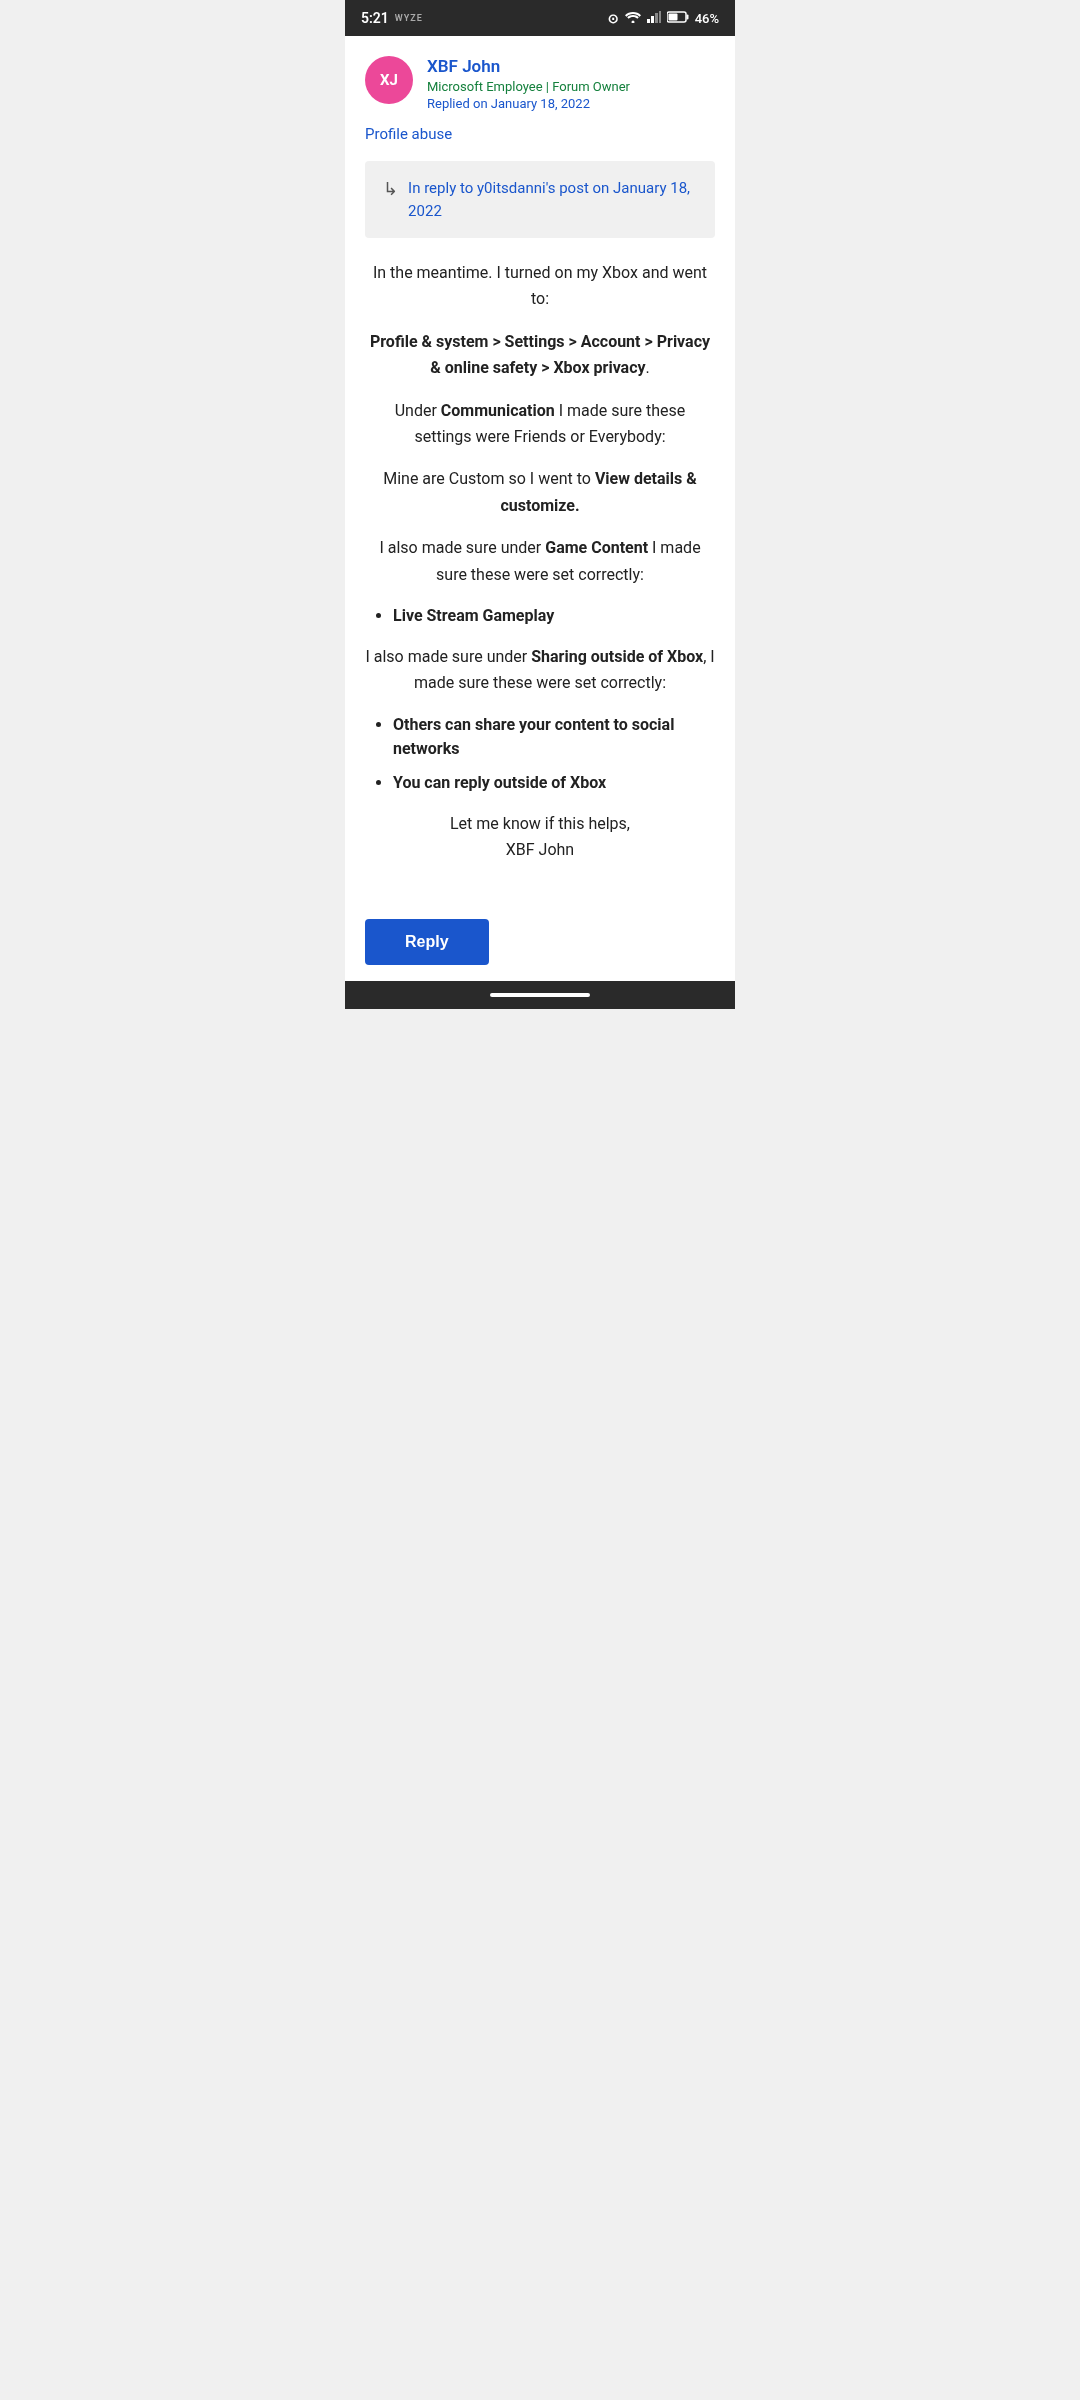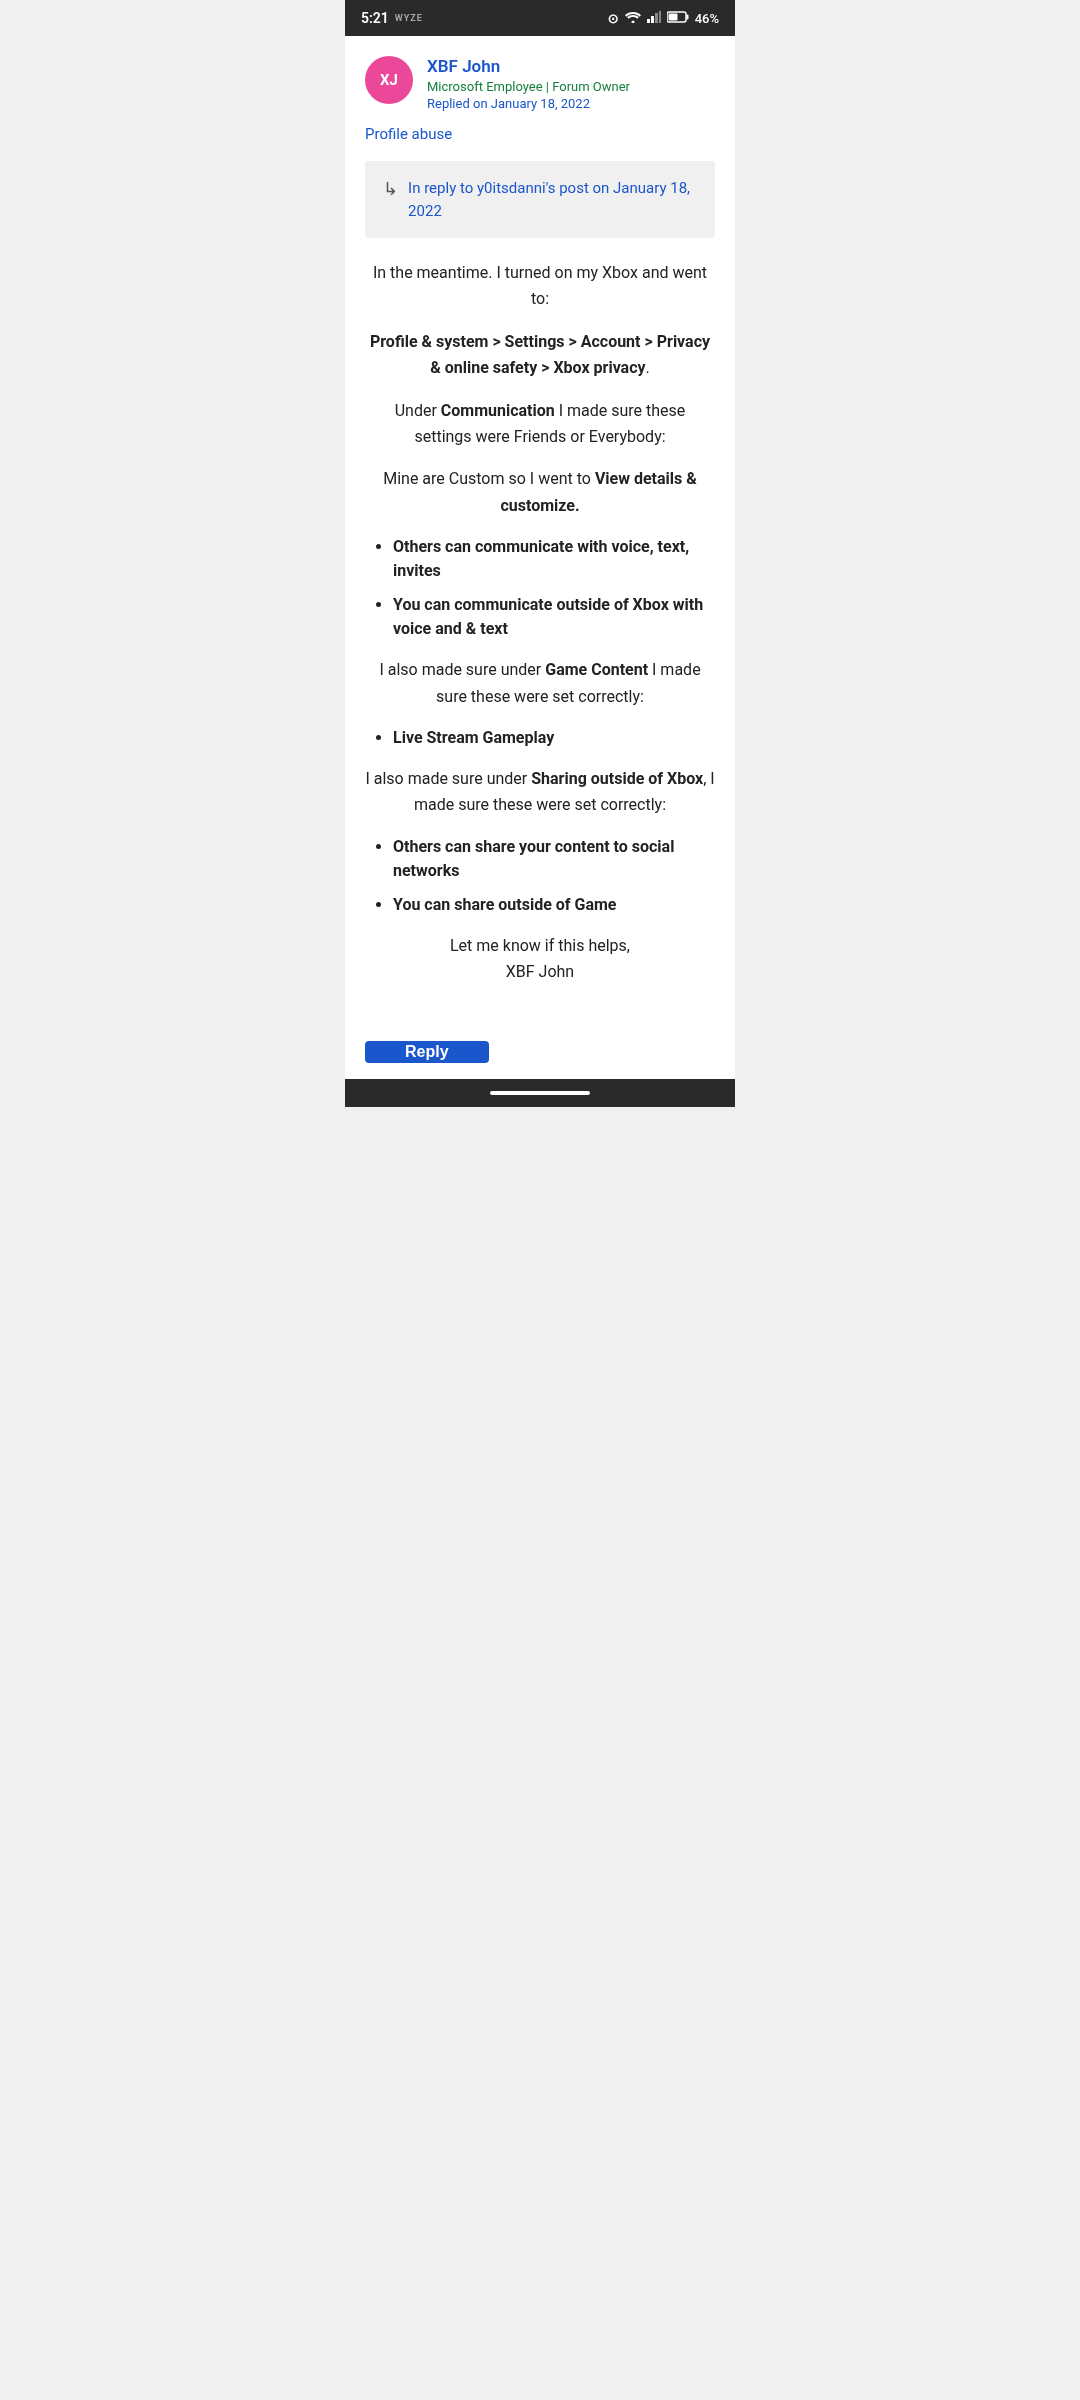--- a/index.html
+++ b/index.html
@@ -184,21 +184,21 @@
       padding: 16px 20px;
       position: sticky;
       bottom: 0;
     }
 
     .reply-btn {
       background: #1a56cc;
       color: white;
       border: none;
       border-radius: 4px;
-      padding: 2px 40px;
+      padding: 14px 40px;
       font-size: 16px;
       font-weight: 600;
       cursor: pointer;
       display: block;
     }
 
     
     .bottom-bar {
       background: #2a2a2a;
       height: 28px;
@@ -284,49 +284,41 @@
       </p>
 
       <p>
         Under <span class="bold">Communication</span> I made sure these settings were Friends or Everybody:
       </p>
 
       <p>
         Mine are Custom so I went to <span class="bold">View details &amp; customize.</span>
       </p>
 
-      <ul>
-        <li>
-          <span>Others can communicate with voice, text, invites</span>
-        </li>
-        <li>
-          <span>You can communicate outside of Xbox with voice and &amp; text</span>
-        </li>
-      </ul>
 
       <p>
         I also made sure under <span class="bold">Game Content</span> I made sure these were set correctly:
       </p>
 
       <ul>
         <li>
           <span>Live Stream Gameplay</span>
         </li>
       </ul>
 
       <p>
         I also made sure under <span class="bold">Sharing outside of Xbox</span>, I made sure these were set correctly:
       </p>
 
       <ul>
         <li>
           <span>Others can share your content to social networks</span>
         </li>
         <li>
-          <span>You can share outside of Game</span>
+          <span>You can reply outside of Xbox</span>
         </li>
       </ul>
 
       <p>
         <span>Let me know if this helps,</span><br>
         <span>XBF John</span>
       </p>
 
     </div>
 

